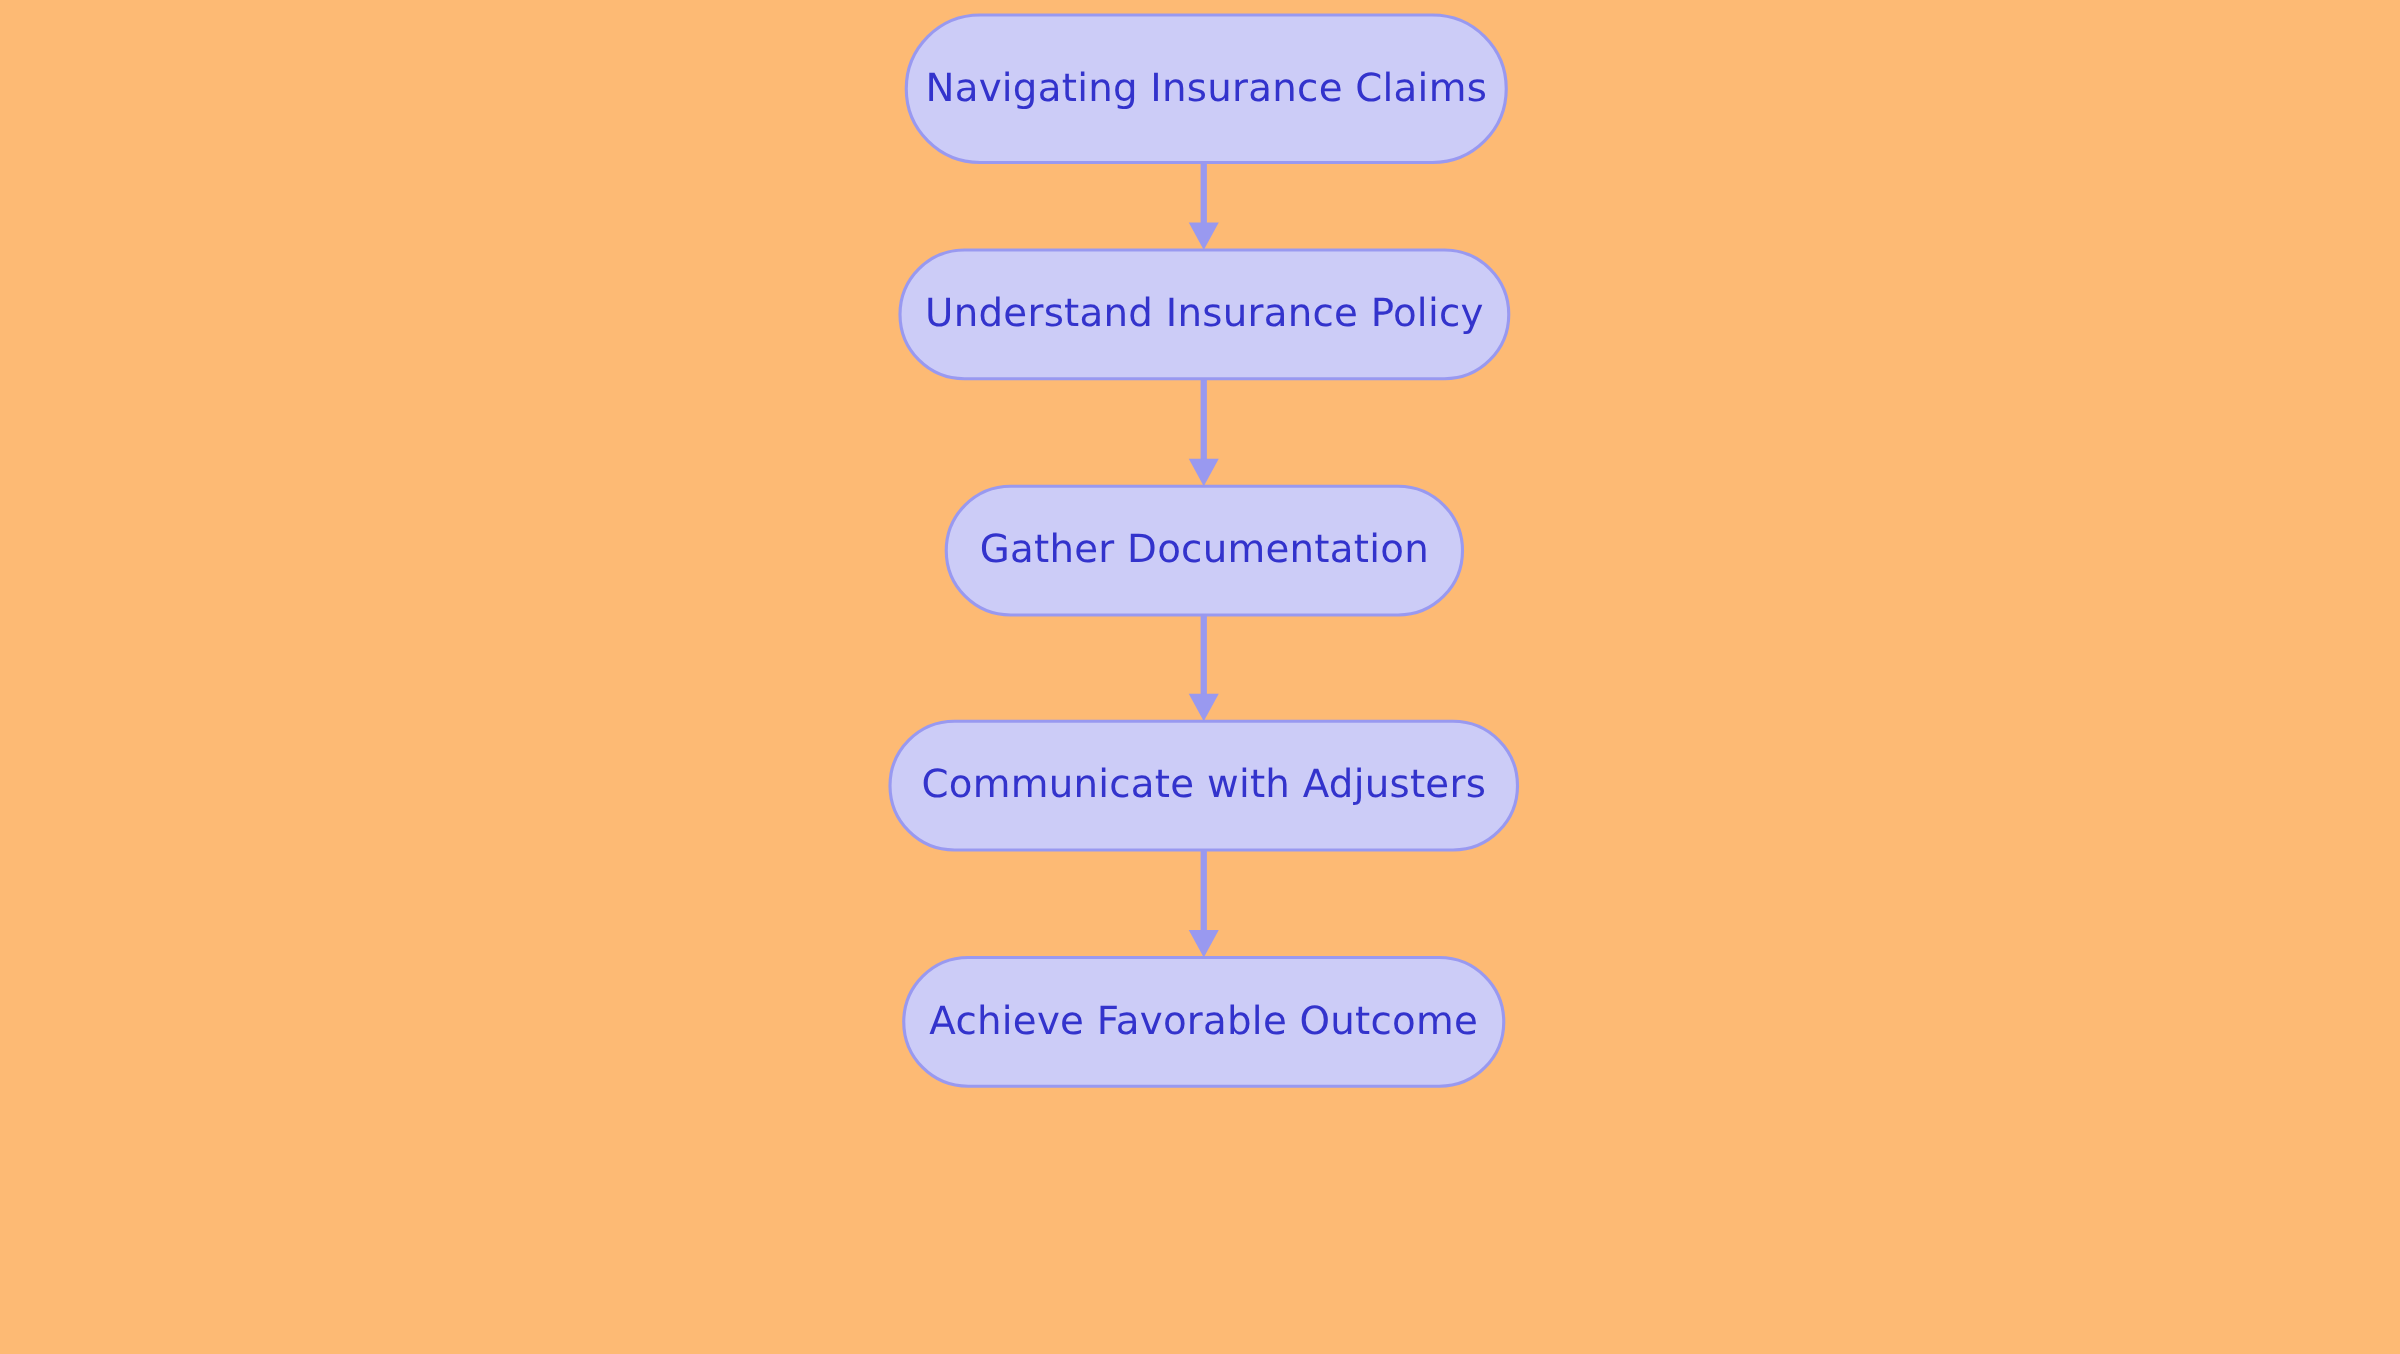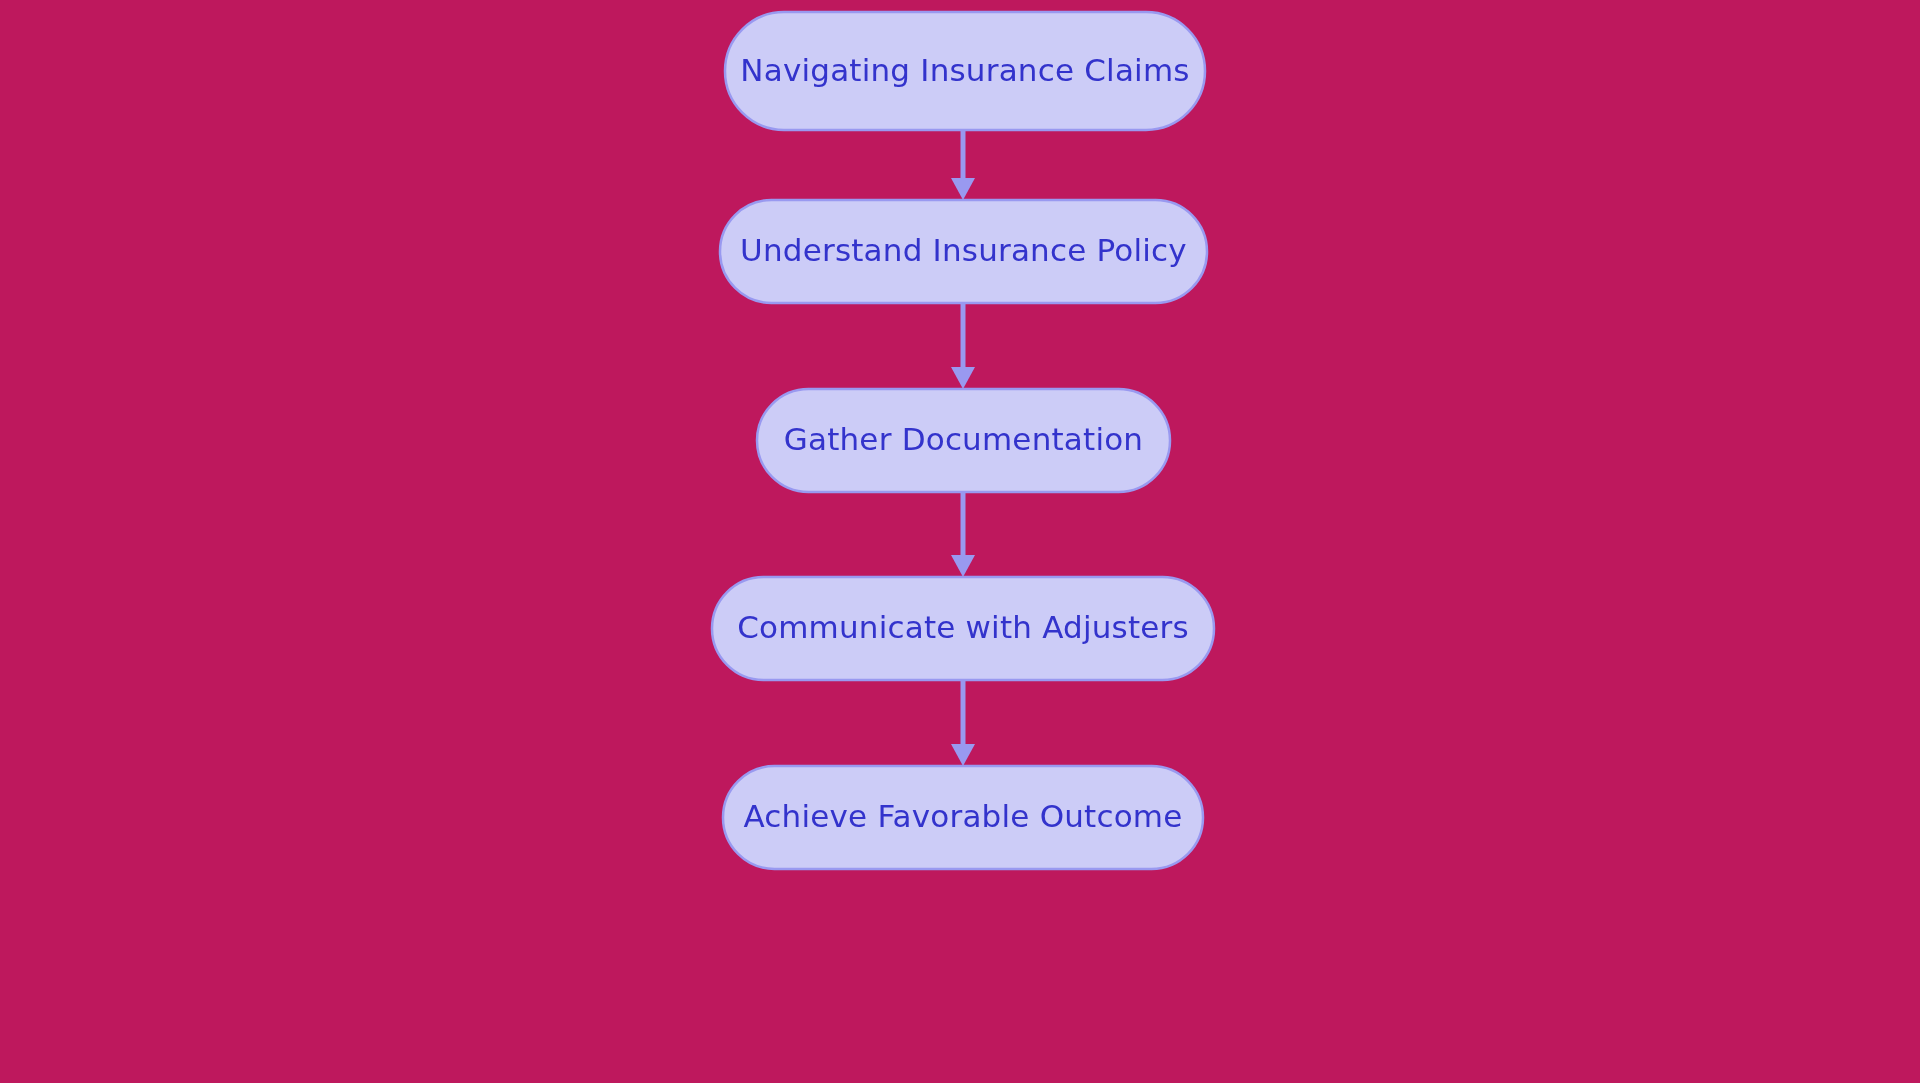--- a/index.html
+++ b/index.html
@@ -8,21 +8,21 @@
     padding: 0;
     background: #ffffff;
   }
   body {
     font-family: "DejaVu Sans", "Liberation Sans", sans-serif;
   }
   #canvas {
     position: relative;
     width: 1920px;
     height: 1083px;
-    background: #be185d;
+    background: #fdba74;
     overflow: hidden;
   }
   #flow-svg {
     position: absolute;
     top: 0;
     left: 0;
     width: 1920px;
     height: 1083px;
   }
   .node-shape {

